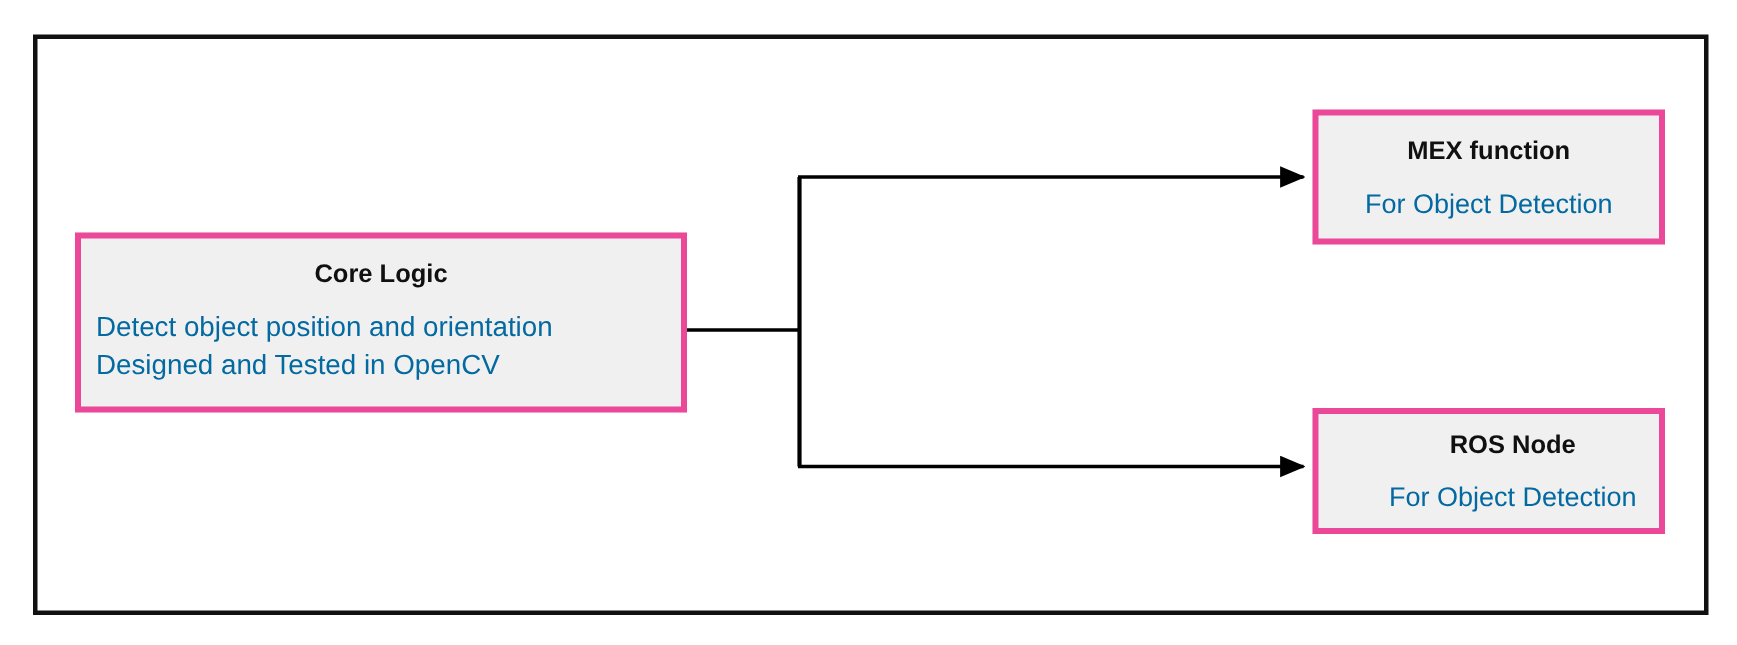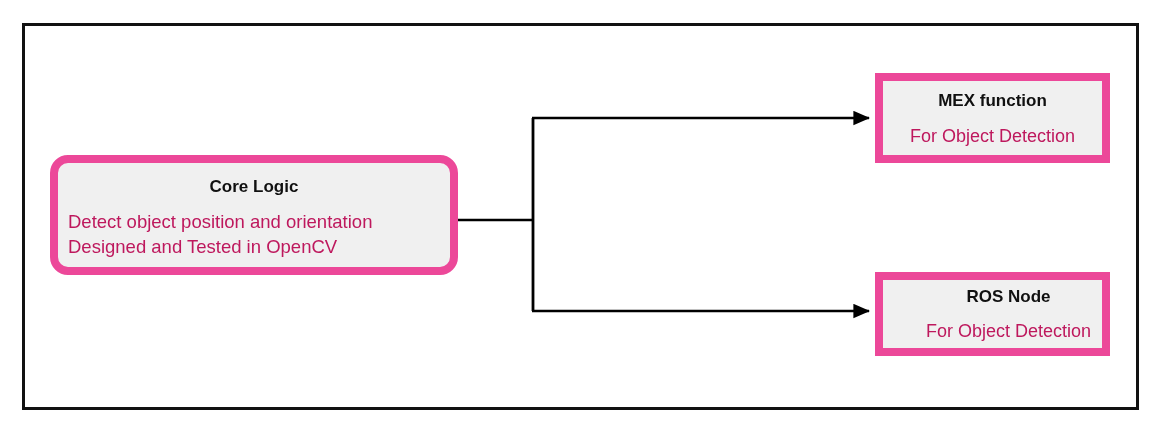--- a/index.html
+++ b/index.html
@@ -25,47 +25,46 @@
     width: 1117px;
     height: 387px;
     border: 3px solid #111111;
     box-sizing: border-box;
     background: #ffffff;
   }
   
   .box {
     position: absolute;
     background: #f0f0f0;
-    border: 8px solid #ec4899;
+    border: 4px solid #ec4899;
     box-sizing: border-box;
     display: flex;
     flex-direction: column;
     align-items: center;
     justify-content: center;
   }
   .box-title {
     font-weight: bold;
     color: #101010;
     text-align: center;
     white-space: nowrap;
   }
   .box-body {
-    color: #be185d;
+    color: #0369a1;
     white-space: pre;
   }
 
   
   #core-logic-box {
     left: 50px;
     top: 155px;
     width: 408px;
     height: 120px;
     align-items: flex-start;
     justify-content: flex-start;
-    border-radius: 18px;
   }
   #core-logic-box .box-title {
     width: 100%;
     font-size: 17px;
     line-height: 20px;
     margin-top: 14px;
     text-align: center;
   }
   #core-logic-box .box-body {
     font-size: 18.5px;

